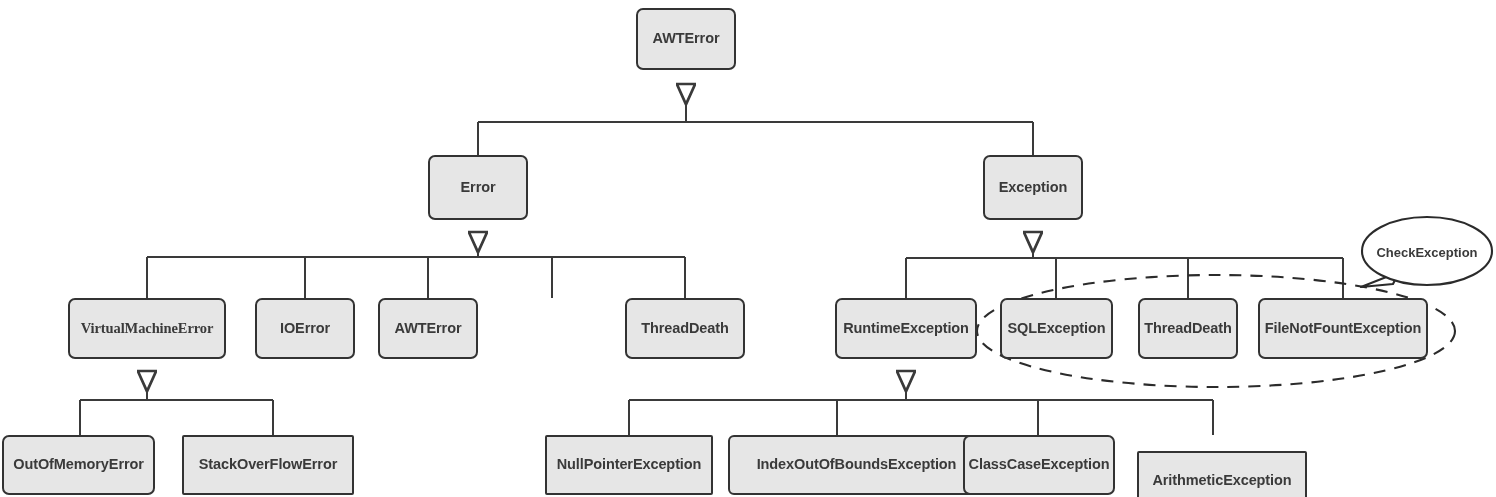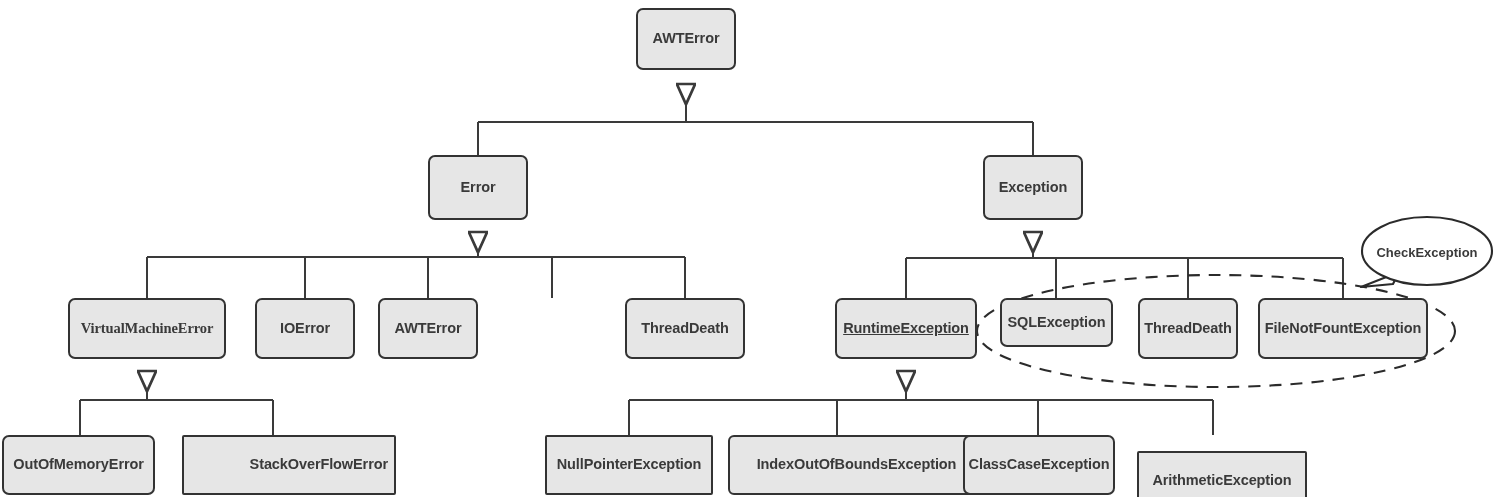--- a/index.html
+++ b/index.html
@@ -133,41 +133,41 @@
 
   <div class="uml-node" style="left:378px; top:298px; width:100px; height:61px;">
     <span>AWTError</span>
   </div>
 
 
   <div class="uml-node" style="left:625px; top:298px; width:120px; height:61px;">
     <span>ThreadDeath</span>
   </div>
 
-  <div class="uml-node" style="left:835px; top:298px; width:142px; height:61px;text-decoration:underline;">
+  <div class="uml-node" style="left:835px; top:298px; width:142px; height:61px;">
     <span>RuntimeException</span>
   </div>
 
-  <div class="uml-node" style="left:1000px; top:298px; width:113px; height:49px;">
+  <div class="uml-node" style="left:1000px; top:298px; width:113px; height:61px;">
     <span>SQLException</span>
   </div>
 
   <div class="uml-node" style="left:1138px; top:298px; width:100px; height:61px;">
     <span>ThreadDeath</span>
   </div>
 
   <div class="uml-node" style="left:1258px; top:298px; width:170px; height:61px;">
     <span>FileNotFountException</span>
   </div>
 
   <div class="uml-node" style="left:2px; top:435px; width:153px; height:60px;">
     <span>OutOfMemoryError</span>
   </div>
 
-  <div class="uml-node square-corner" style="left:182px; top:435px; width:214px; height:60px;justify-content:flex-end;">
+  <div class="uml-node square-corner" style="left:182px; top:435px; width:172px; height:60px;">
     <span>StackOverFlowError</span>
   </div>
 
   <div class="uml-node square-corner" style="left:545px; top:435px; width:168px; height:60px;">
     <span>NullPointerException</span>
   </div>
 
   <div class="uml-node square-corner" style="left:728px; top:435px; width:257px; height:60px;border-radius:6px;">
     <span>IndexOutOfBoundsException</span>
   </div>

